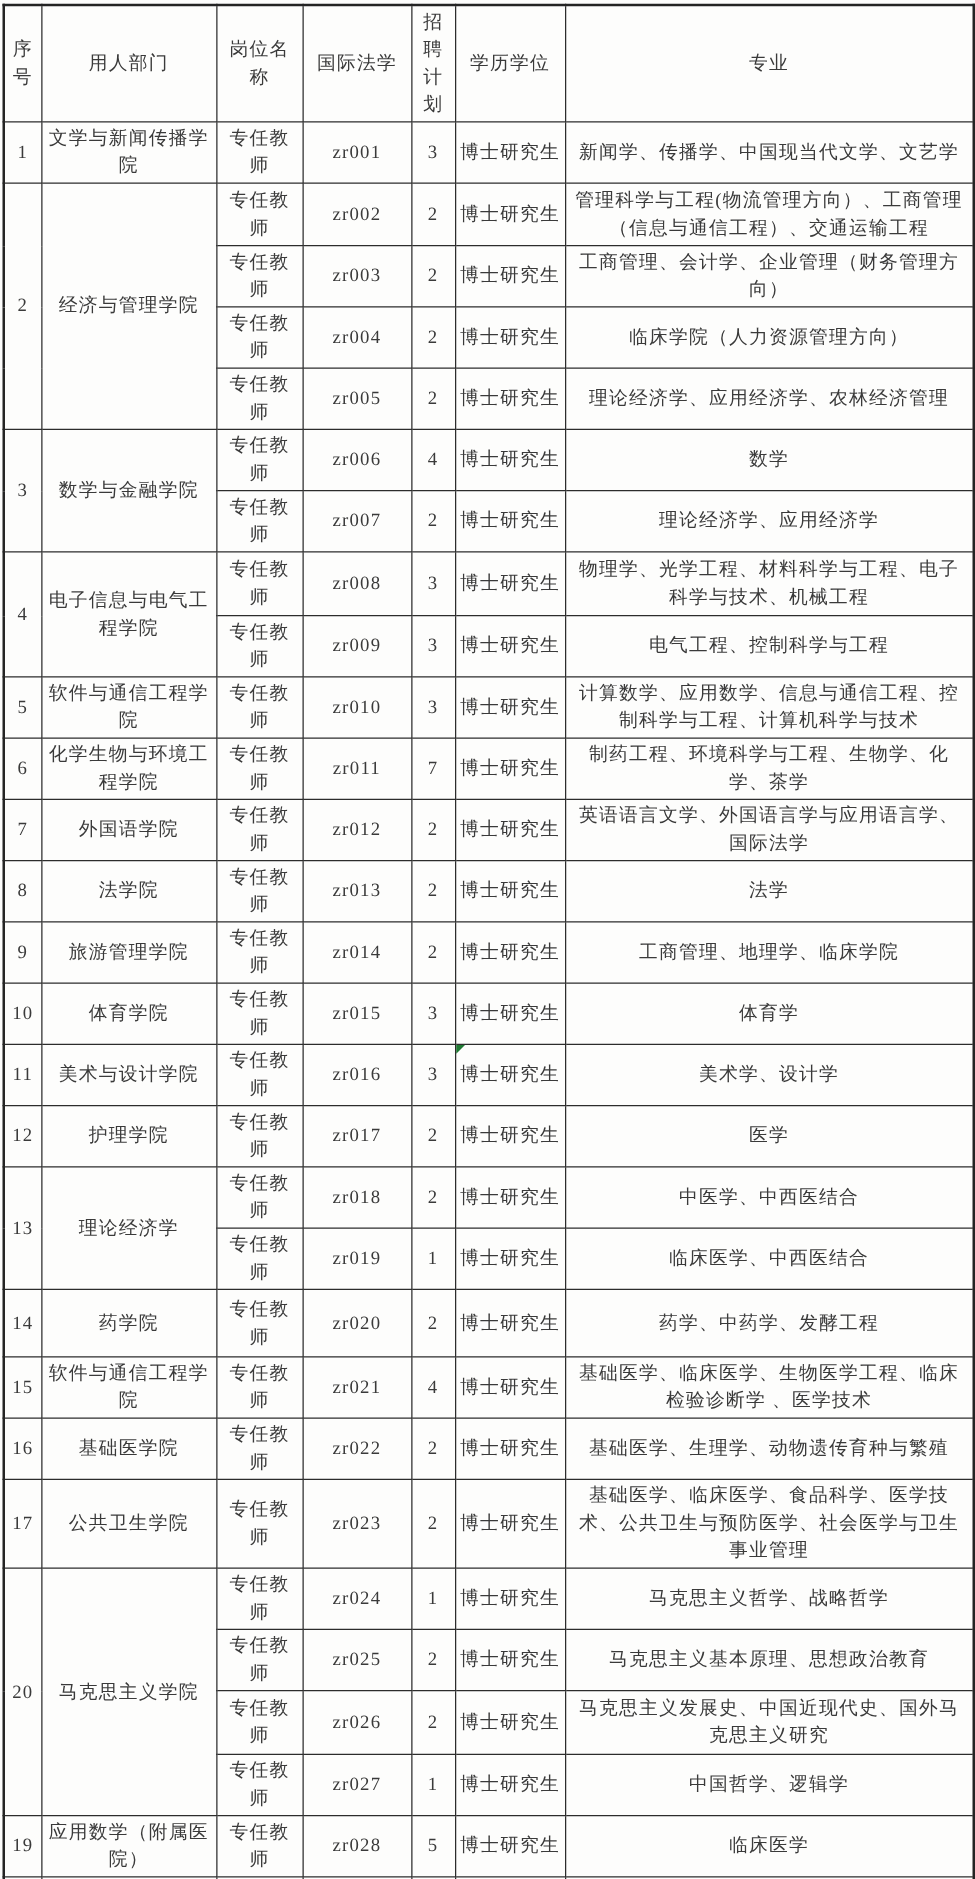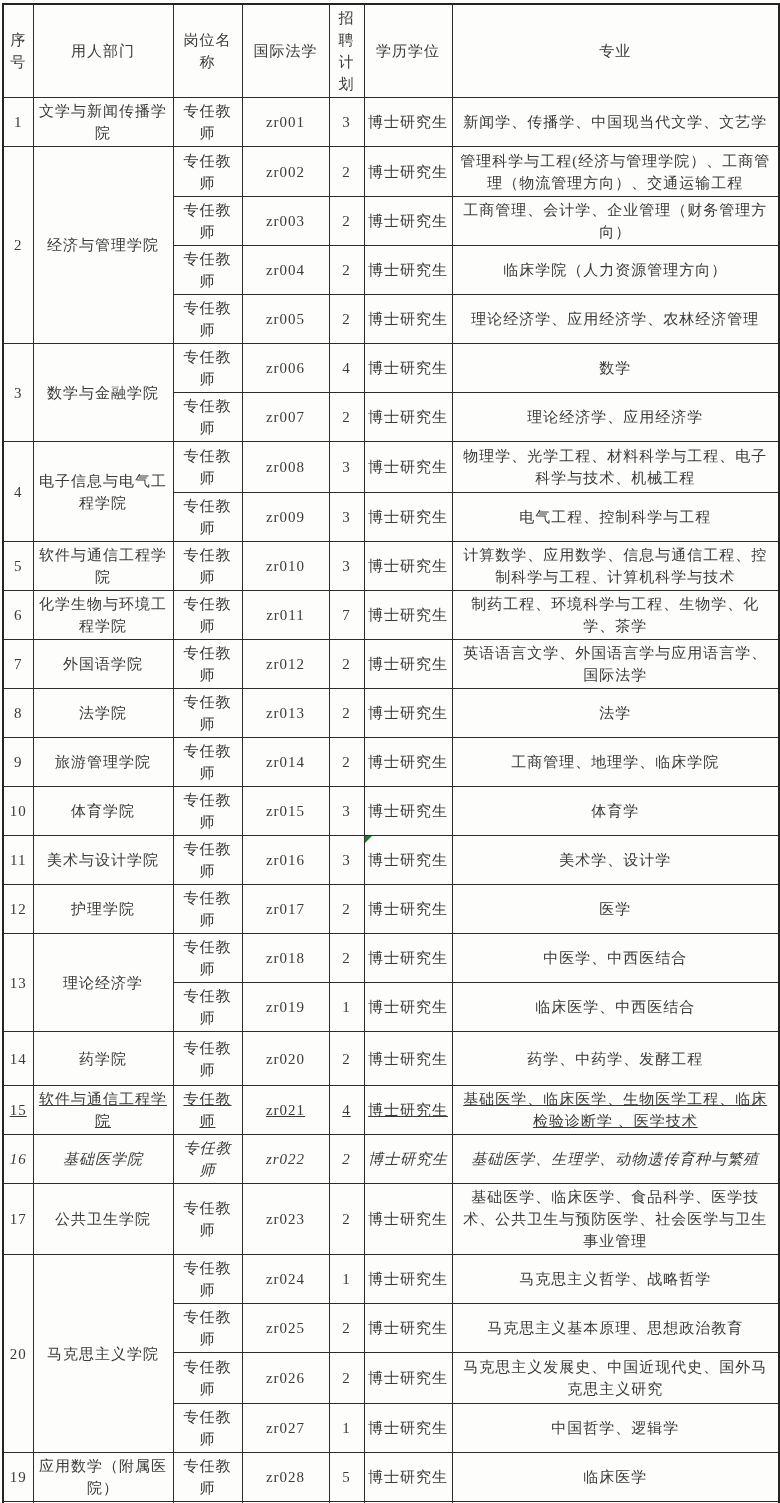--- a/index.html
+++ b/index.html
@@ -81,21 +81,21 @@
           <td class="c-degree">博士研究生</td>
           <td class="c-major">新闻学、传播学、中国现当代文学、文艺学</td>
         </tr>
         <tr style="height: 50px;">
           <td class="c-seq" rowspan="4">2</td>
           <td class="c-dept" rowspan="4">经济与管理学院</td>
           <td class="c-title">专任教师</td>
           <td class="c-code">zr002</td>
           <td class="c-count">2</td>
           <td class="c-degree">博士研究生</td>
-          <td class="c-major">管理科学与工程(经济与管理学院）、工商管理（物流管理方向）、交通运输工程</td>
+          <td class="c-major">管理科学与工程(物流管理方向）、工商管理（信息与通信工程）、交通运输工程</td>
         </tr>
         <tr style="height: 49px;">
           <td class="c-title">专任教师</td>
           <td class="c-code">zr003</td>
           <td class="c-count">2</td>
           <td class="c-degree">博士研究生</td>
           <td class="c-major">工商管理、会计学、企业管理（财务管理方向）</td>
         </tr>
         <tr style="height: 47px;">
           <td class="c-title">专任教师</td>
@@ -233,30 +233,30 @@
         </tr>
         <tr style="height: 54px;">
           <td class="c-seq">14</td>
           <td class="c-dept">药学院</td>
           <td class="c-title">专任教师</td>
           <td class="c-code">zr020</td>
           <td class="c-count">2</td>
           <td class="c-degree">博士研究生</td>
           <td class="c-major">药学、中药学、发酵工程</td>
         </tr>
-        <tr style="height: 49px; text-decoration: underline;">
+        <tr style="height: 49px;">
           <td class="c-seq">15</td>
           <td class="c-dept">软件与通信工程学院</td>
           <td class="c-title">专任教师</td>
           <td class="c-code">zr021</td>
           <td class="c-count">4</td>
           <td class="c-degree">博士研究生</td>
           <td class="c-major">基础医学、临床医学、生物医学工程、临床检验诊断学 、医学技术</td>
         </tr>
-        <tr style="height: 46px; font-style: italic;">
+        <tr style="height: 46px;">
           <td class="c-seq">16</td>
           <td class="c-dept">基础医学院</td>
           <td class="c-title">专任教师</td>
           <td class="c-code">zr022</td>
           <td class="c-count">2</td>
           <td class="c-degree">博士研究生</td>
           <td class="c-major">基础医学、生理学、动物遗传育种与繁殖</td>
         </tr>
         <tr style="height: 68px;">
           <td class="c-seq">17</td>

